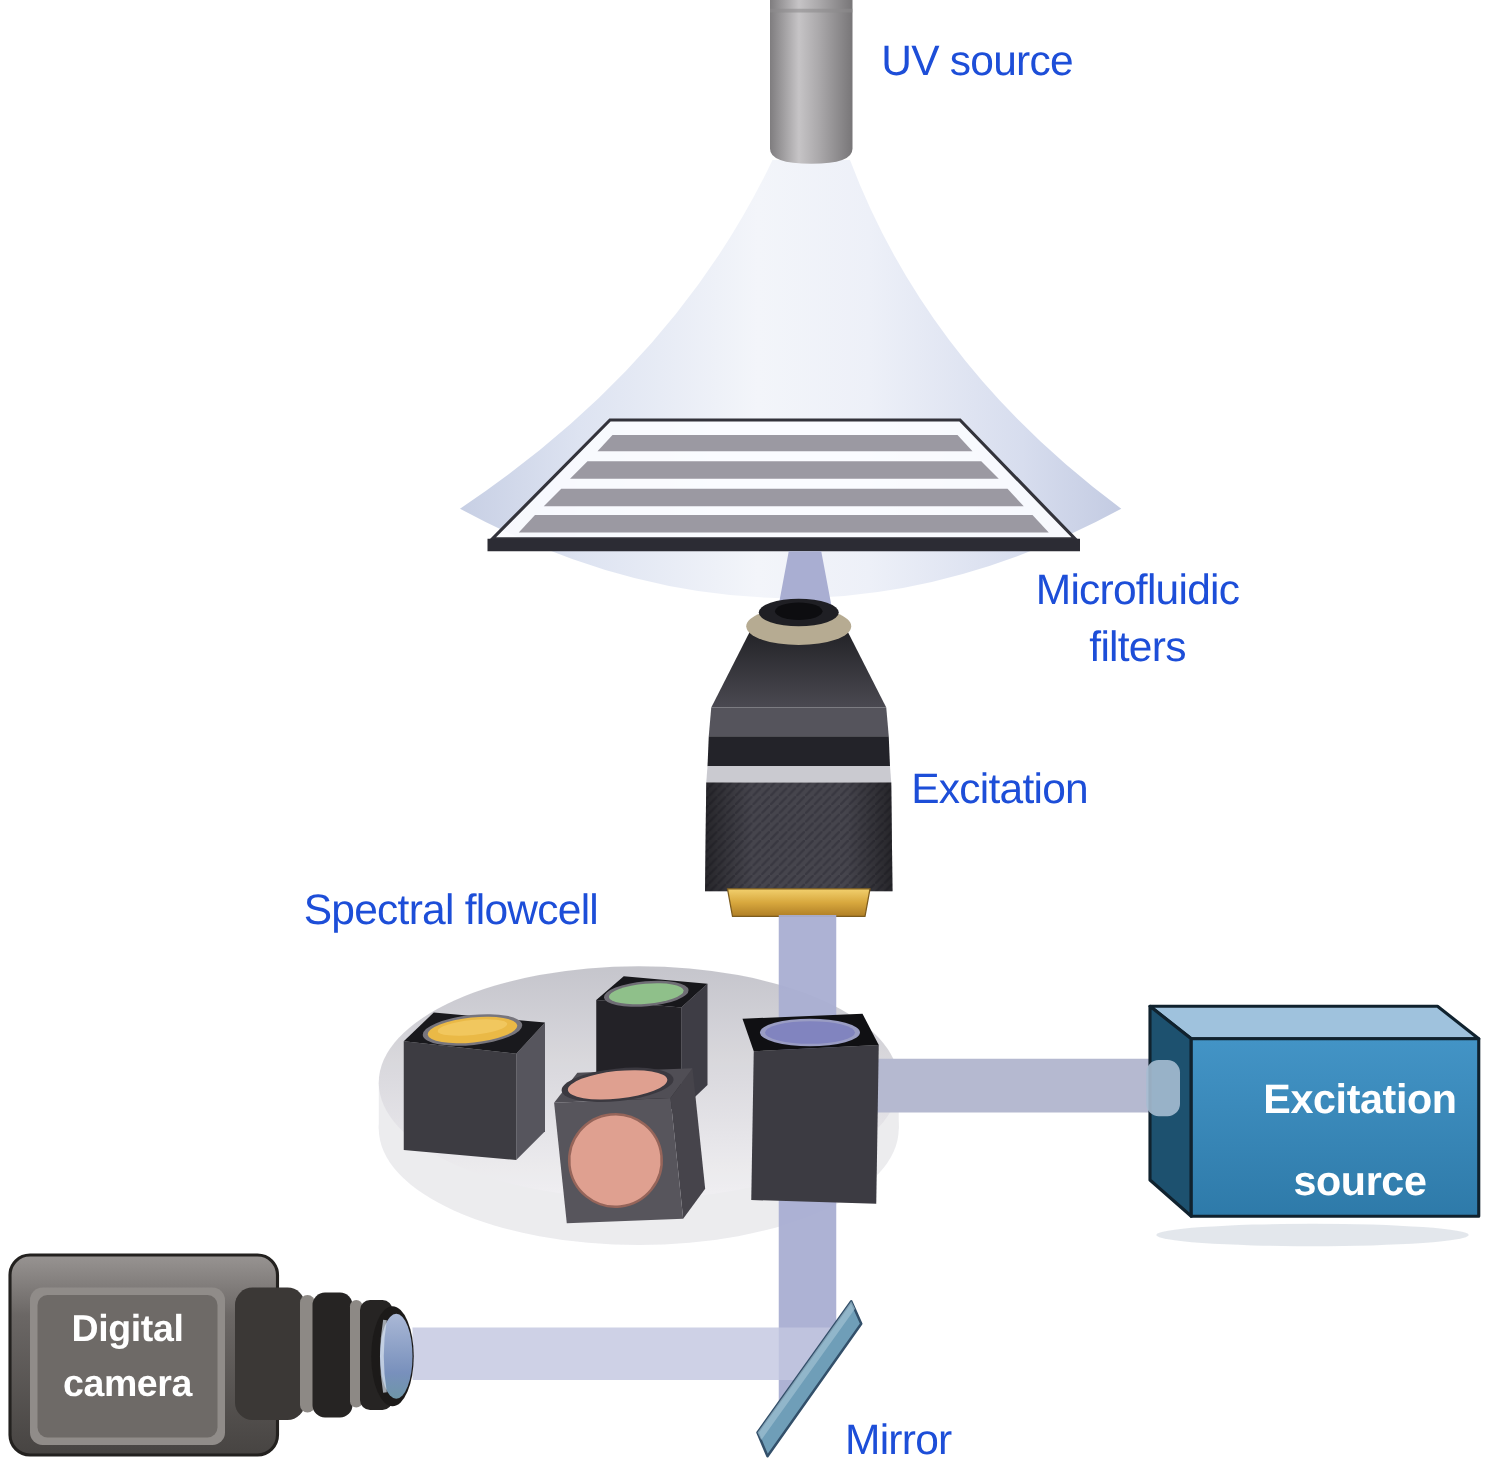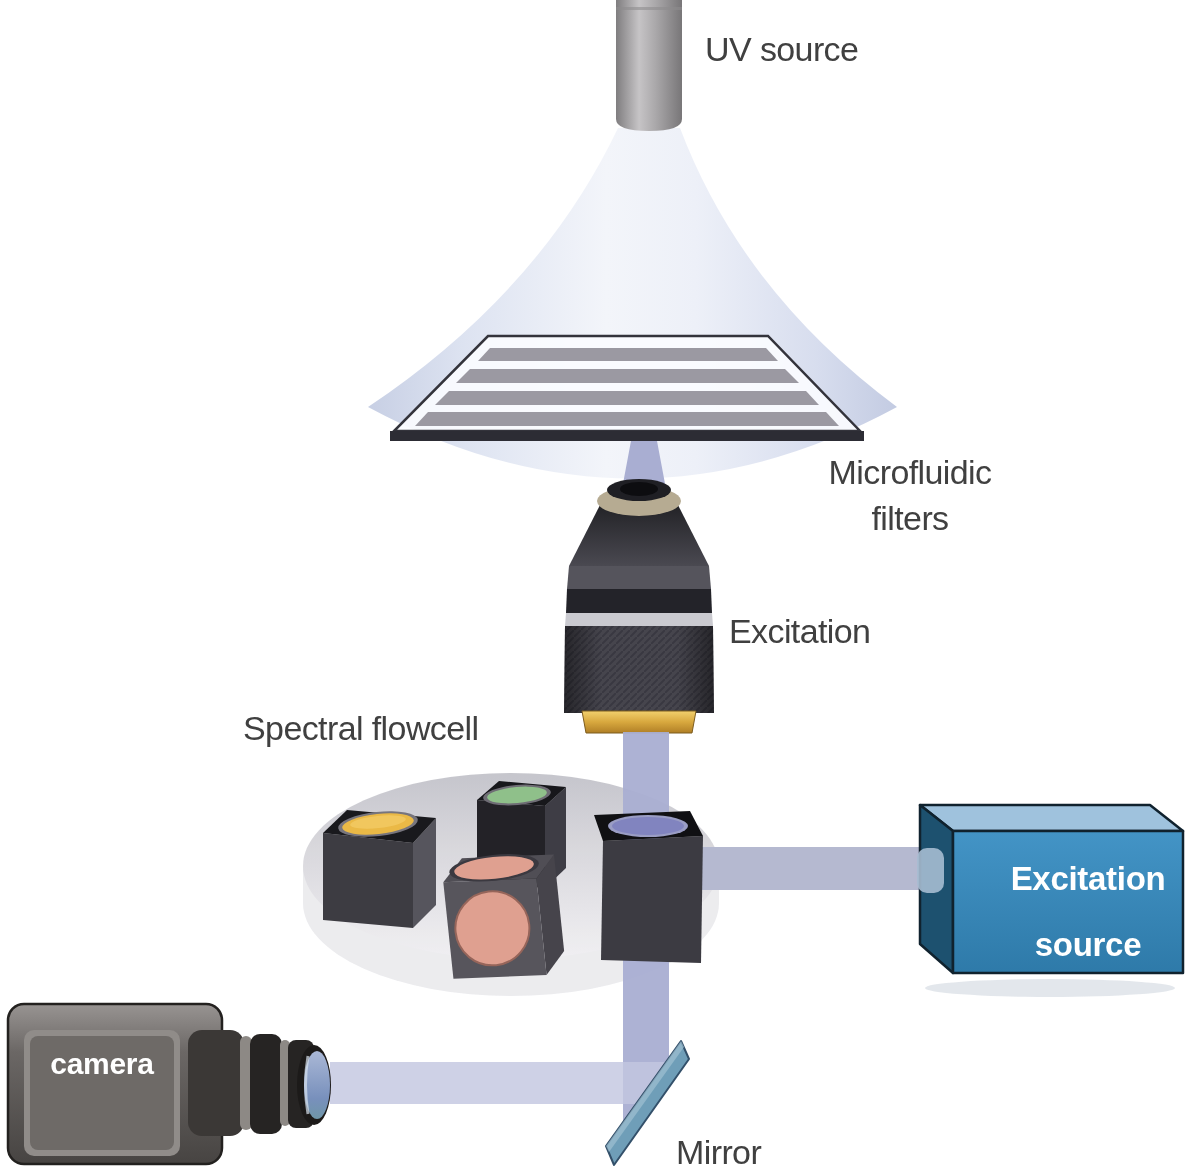--- a/index.html
+++ b/index.html
@@ -3,21 +3,21 @@
 <meta charset="utf-8">
 <style>
   html,body { margin:0; padding:0; background:#ffffff; }
   .stage {
     position:relative; width:1200px; height:1171px; background:#ffffff;
     font-family:"Liberation Sans", sans-serif; overflow:hidden;
   }
   .stage svg { position:absolute; left:0; top:0; }
   .label {
     position:absolute; font-family:"Liberation Sans", sans-serif;
-    font-size:34px; letter-spacing:-0.6px; color:#404040; white-space:nowrap;
+    font-size:34px; letter-spacing:-0.6px; color:#1d4ed8; white-space:nowrap;
   }
   .label .ln { display:block; }
   .centered { text-align:center; white-space:normal; }
   .boxlabel {
     position:absolute; font-family:"Liberation Sans", sans-serif;
     color:#ffffff; font-weight:bold; text-align:center; letter-spacing:-0.3px;
   }
 </style>
 </head>
 <body>
@@ -211,16 +211,17 @@
 <div class="label" style="left:676px; top:1096px;margin-top:37px;">
   <span>Mirror</span>
 </div>
 
 <div class="boxlabel" style="left:956px; top:856px; width:264px; font-size:33px; line-height:45px;">
   <span class="ln" style="display:block;">Excitation</span>
   <span class="ln" style="display:block;margin-top:21px;">source</span>
 </div>
 
 <div class="boxlabel" style="left:26px; top:1042px; width:152px; font-size:30px; line-height:44px;">
+  <span class="ln" style="display:block;">Digital</span>
   <span class="ln" style="display:block;">camera</span>
 </div>
 
 </div>
 
 </body></html>

